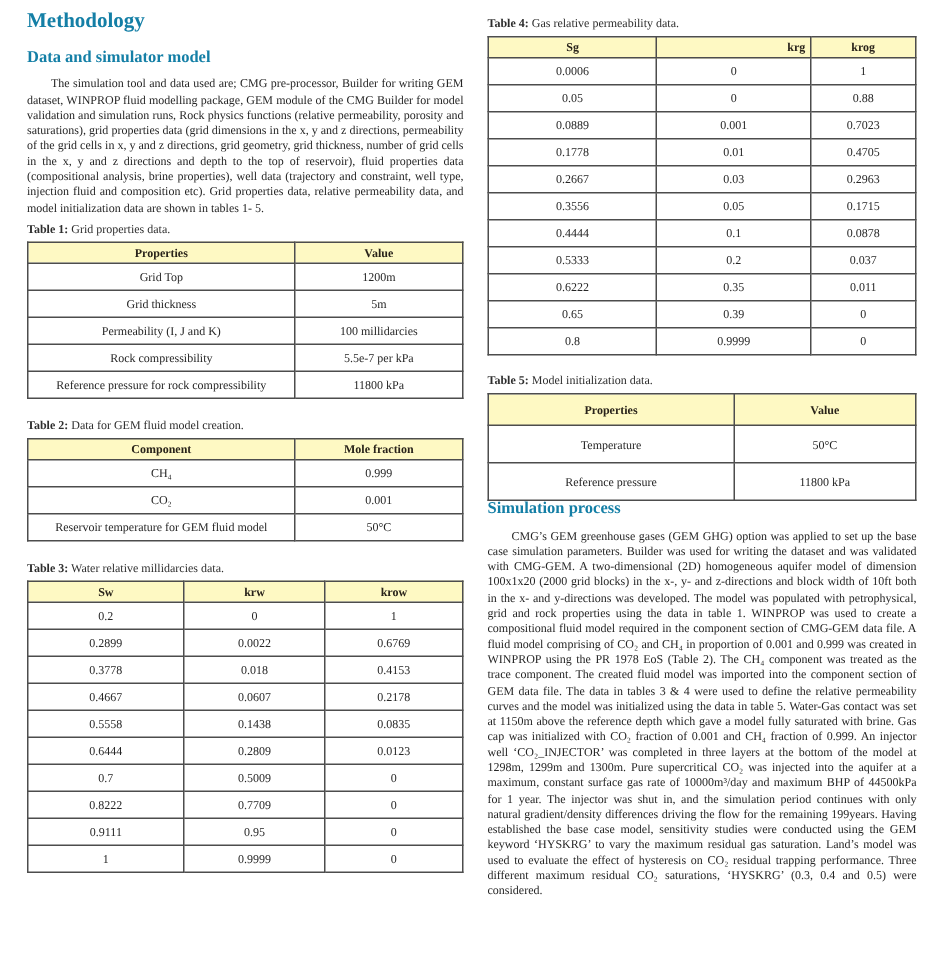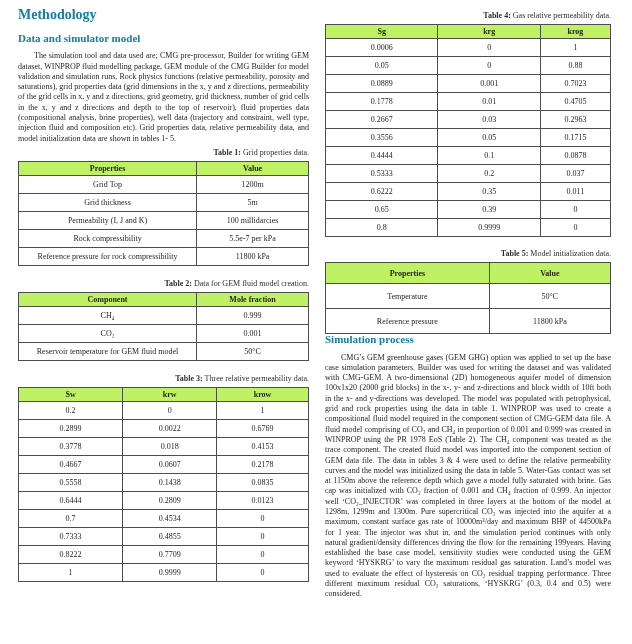--- a/index.html
+++ b/index.html
@@ -40,54 +40,54 @@
   p.body-text {
     font-size: 8px;
     line-height: 10.3px;
     text-align: justify;
     text-indent: 16px;
     margin: 7px 0 0 0;
     color: #262626;
   }
   .caption {
     font-size: 8px;
-    text-align: right;
+    text-align: left;
     margin: 4px 0 4px 0;
     color: #2e2e2e;
   }
   .caption .cap-label { font-weight: bold; }
 
   table.tbl {
     width: 100%;
     border-collapse: collapse;
     table-layout: fixed;
     font-size: 8px;
     color: #262626;
   }
   table.tbl th, table.tbl td {
     border: 1px solid #4d4d4d;
     text-align: center;
     vertical-align: middle;
     padding: 0 3px;
   }
   table.tbl th {
-    background: #bef264;
+    background: #fef9c3;
     font-weight: bold;
     color: #29231a;
     height: 13px;
   }
   table.tbl td { height: 17px; }
 
   
   table.w2a th:first-child { width: 59%; }
   table.w2b th:first-child { width: 55%; }
   table.w3a th:nth-child(1) { width: 33.5%; }
   table.w3a th:nth-child(2) { width: 30%; }
   table.w3b th:nth-child(1) { width: 37%; }
-  table.w3b th:nth-child(2) { width: 33.5%; }
+  table.w3b th:nth-child(2) { width: 33.5%; text-align: right; }
 
   
   table.t5 th { height: 20px; }
   table.t5 td { height: 24px; }
 
   .cap-t2 { margin-top: 13px; }
   .cap-t3 { margin-top: 13px; }
   .cap-t5 { margin-top: 12px; }
   .subsec-right { margin-top: 12px; }
 </style>
@@ -155,21 +155,21 @@
             <td>0.001</td>
           </tr>
           <tr>
             <td>Reservoir temperature for GEM fluid model</td>
             <td>50°C</td>
           </tr>
         </tbody>
       </table>
 
     <div class="caption cap-t3">
-      <span class="cap-label">Table 3:</span><span> Three relative permeability data.</span>
+      <span class="cap-label">Table 3:</span><span> Water relative millidarcies data.</span>
     </div>
     <table class="tbl w3a">
         <thead>
           <tr>
             <th>Sw</th>
             <th>krw</th>
             <th>krow</th>
           </tr>
         </thead>
         <tbody>
@@ -198,31 +198,31 @@
             <td>0.1438</td>
             <td>0.0835</td>
           </tr>
           <tr>
             <td>0.6444</td>
             <td>0.2809</td>
             <td>0.0123</td>
           </tr>
           <tr>
             <td>0.7</td>
-            <td>0.4534</td>
-            <td>0</td>
-          </tr>
-          <tr>
-            <td>0.7333</td>
-            <td>0.4855</td>
+            <td>0.5009</td>
             <td>0</td>
           </tr>
           <tr>
             <td>0.8222</td>
             <td>0.7709</td>
+            <td>0</td>
+          </tr>
+          <tr>
+            <td>0.9111</td>
+            <td>0.95</td>
             <td>0</td>
           </tr>
           <tr>
             <td>1</td>
             <td>0.9999</td>
             <td>0</td>
           </tr>
         </tbody>
       </table>
   </div>

